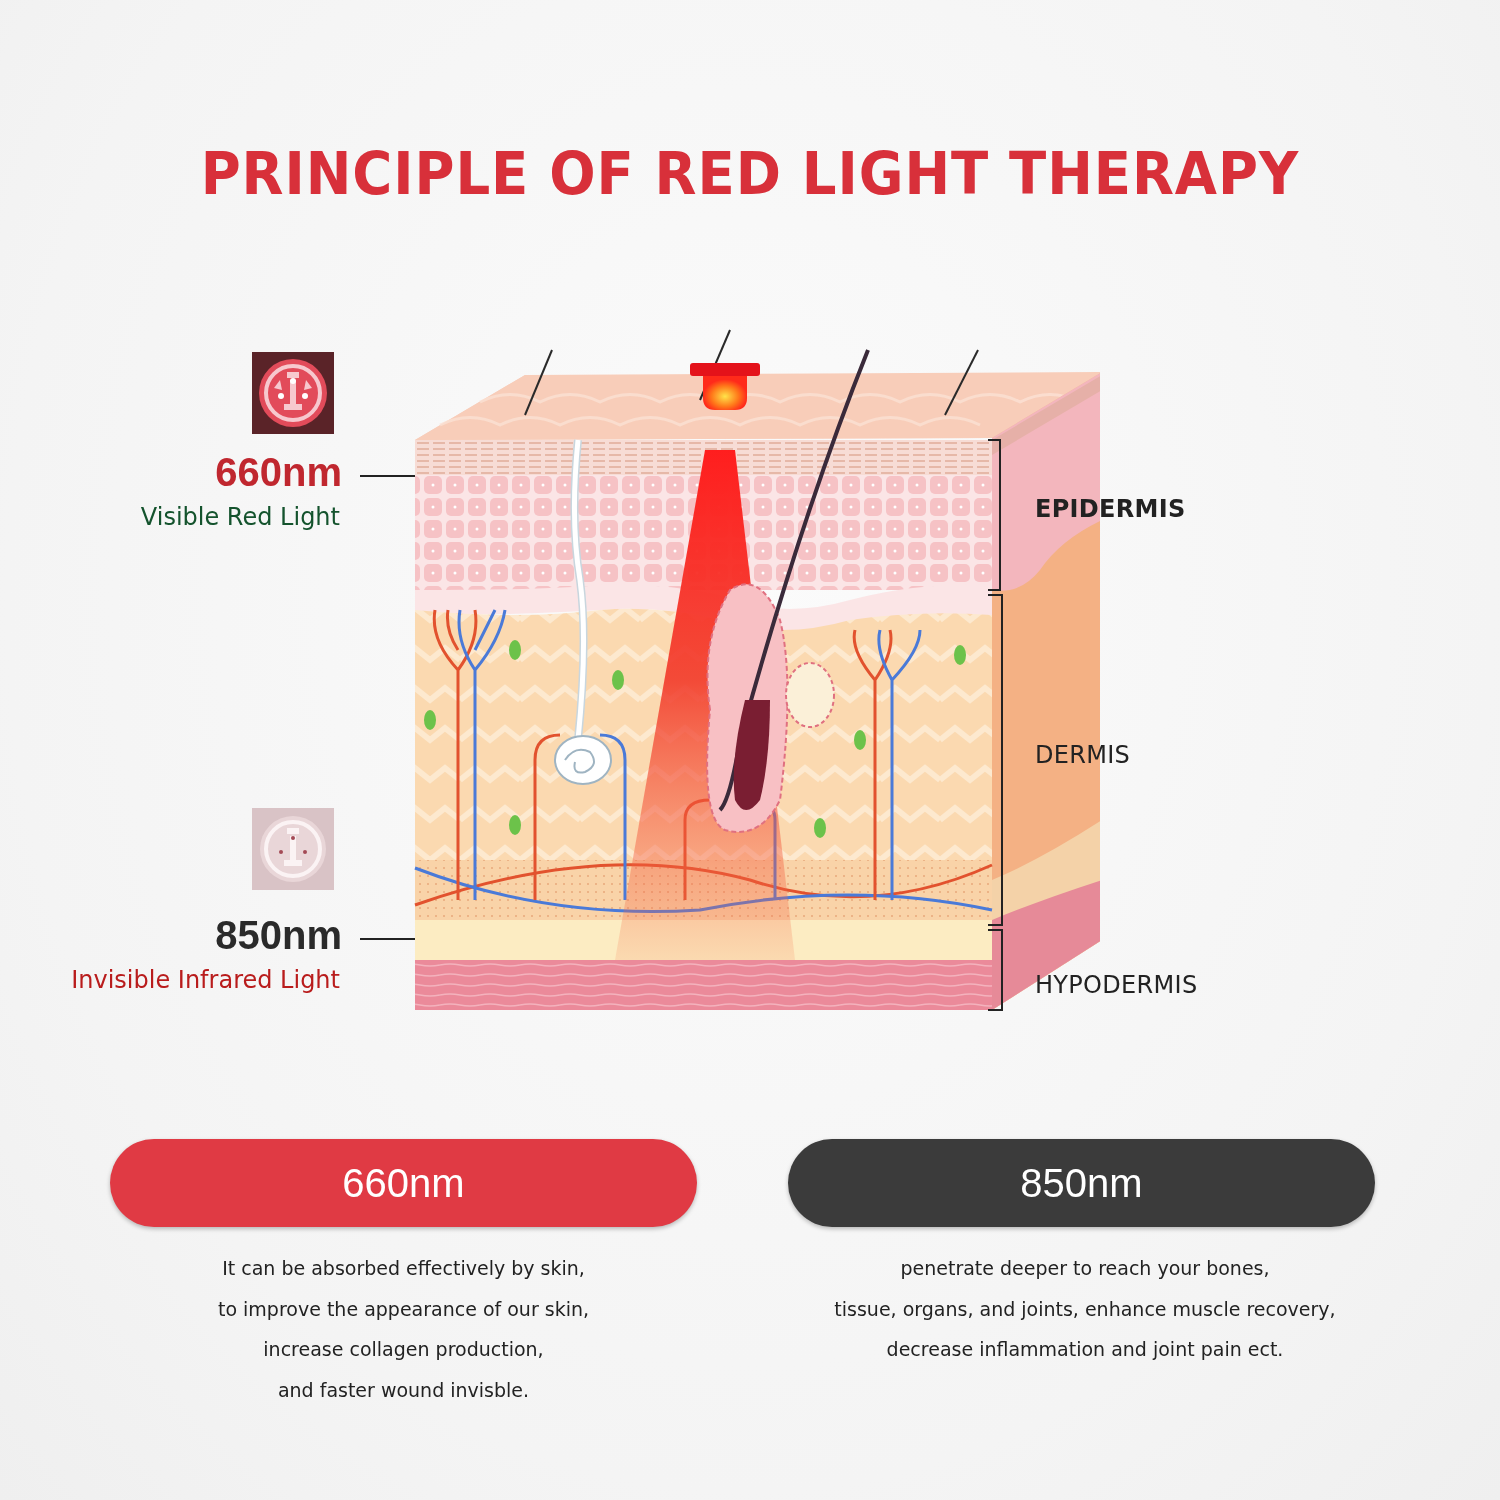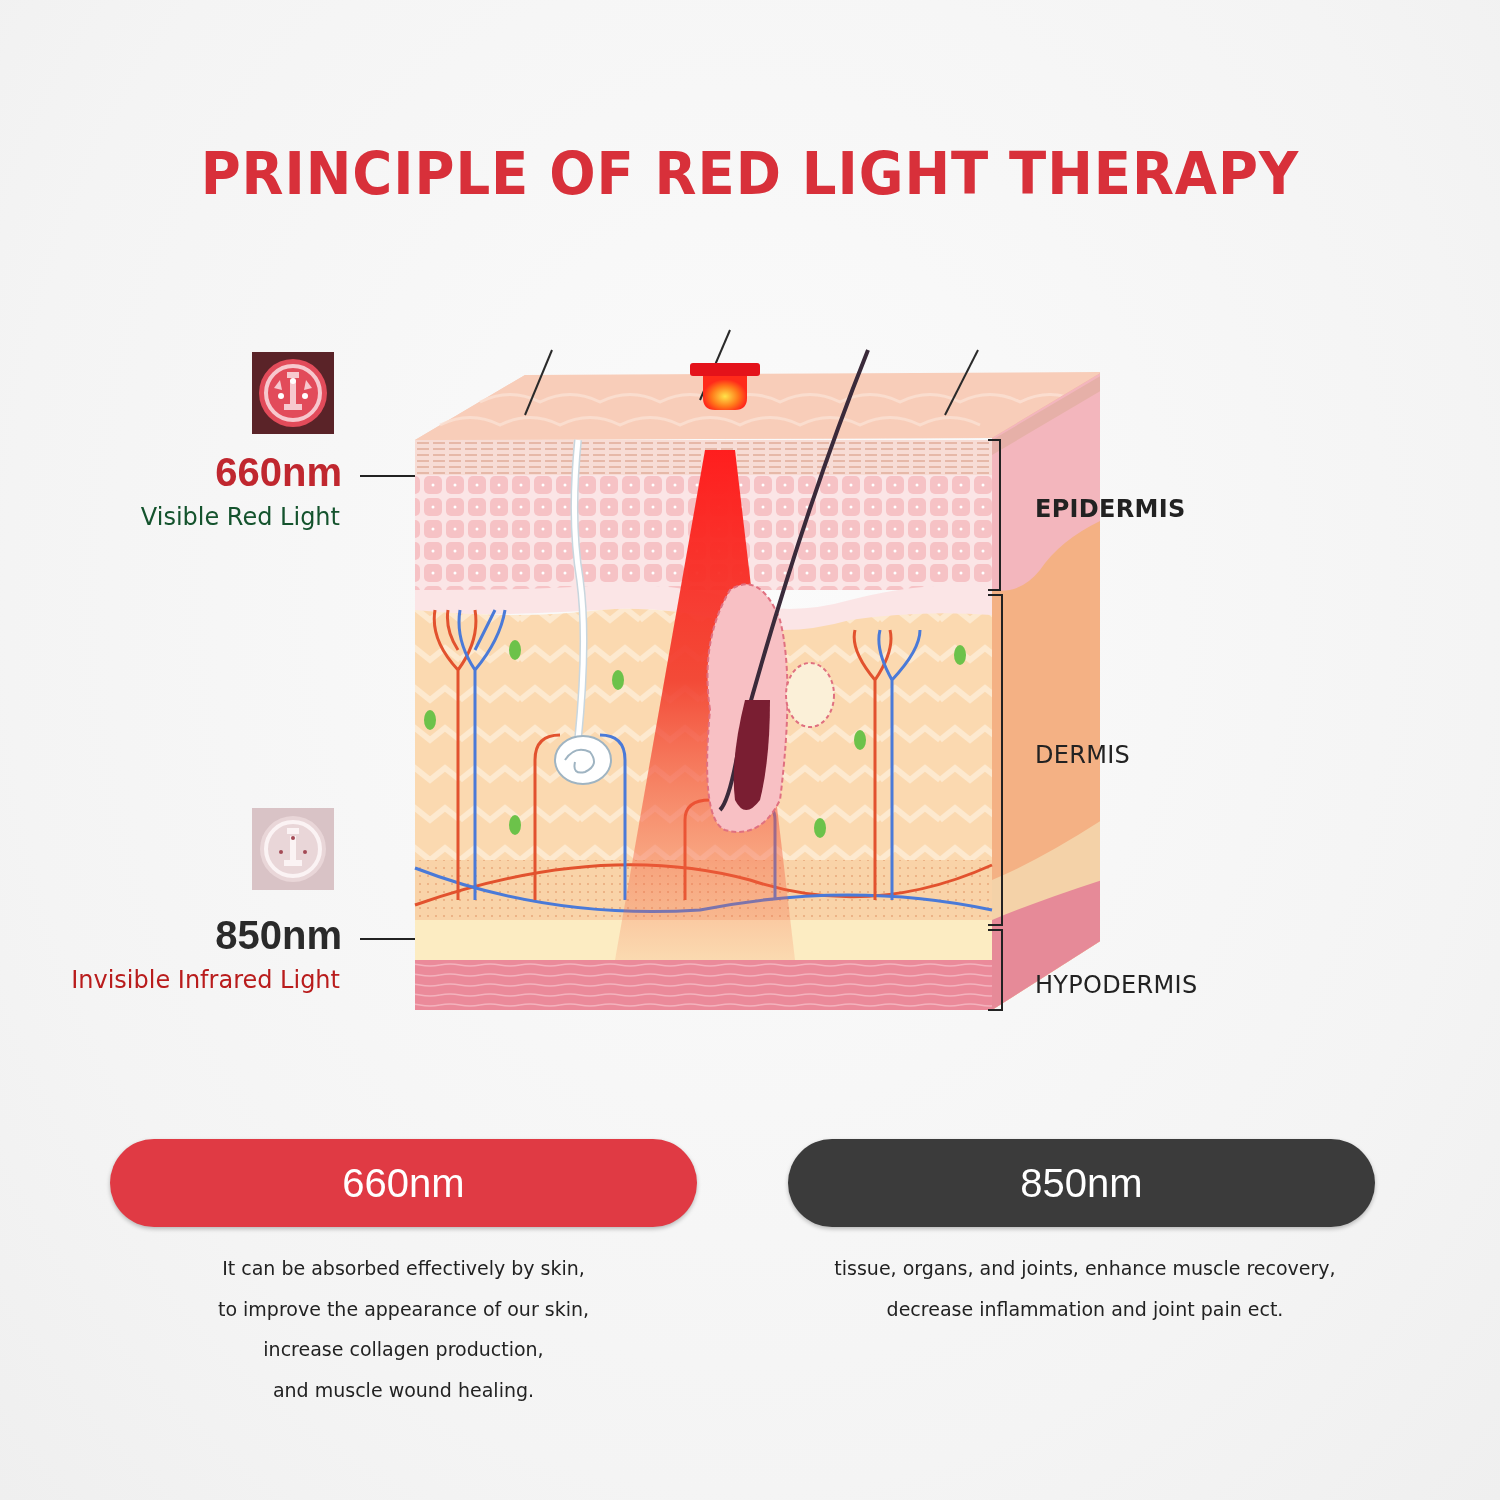--- a/index.html
+++ b/index.html
@@ -206,18 +206,19 @@
   <span>660nm</span>
 </div>
 <div class="pill" style="left:788px; top:1139px; width:587px; background:#3b3b3b;">
   <span>850nm</span>
 </div>
 
 <div class="desc" style="left:100px; top:1248px; width:607px;">
   <div>It can be absorbed effectively by skin,</div>
   <div>to improve the appearance of our skin,</div>
   <div>increase collagen production,</div>
-  <div>and muscle wound healing.</div>
+  <div>and faster wound invisble.</div>
 </div>
 <div class="desc" style="left:730px; top:1248px; width:710px;">
+  <div>penetrate deeper to reach your bones,</div>
   <div>tissue, organs, and joints, enhance muscle recovery,</div>
   <div>decrease inflammation and joint pain ect.</div>
 </div>
 
 </body></html>

